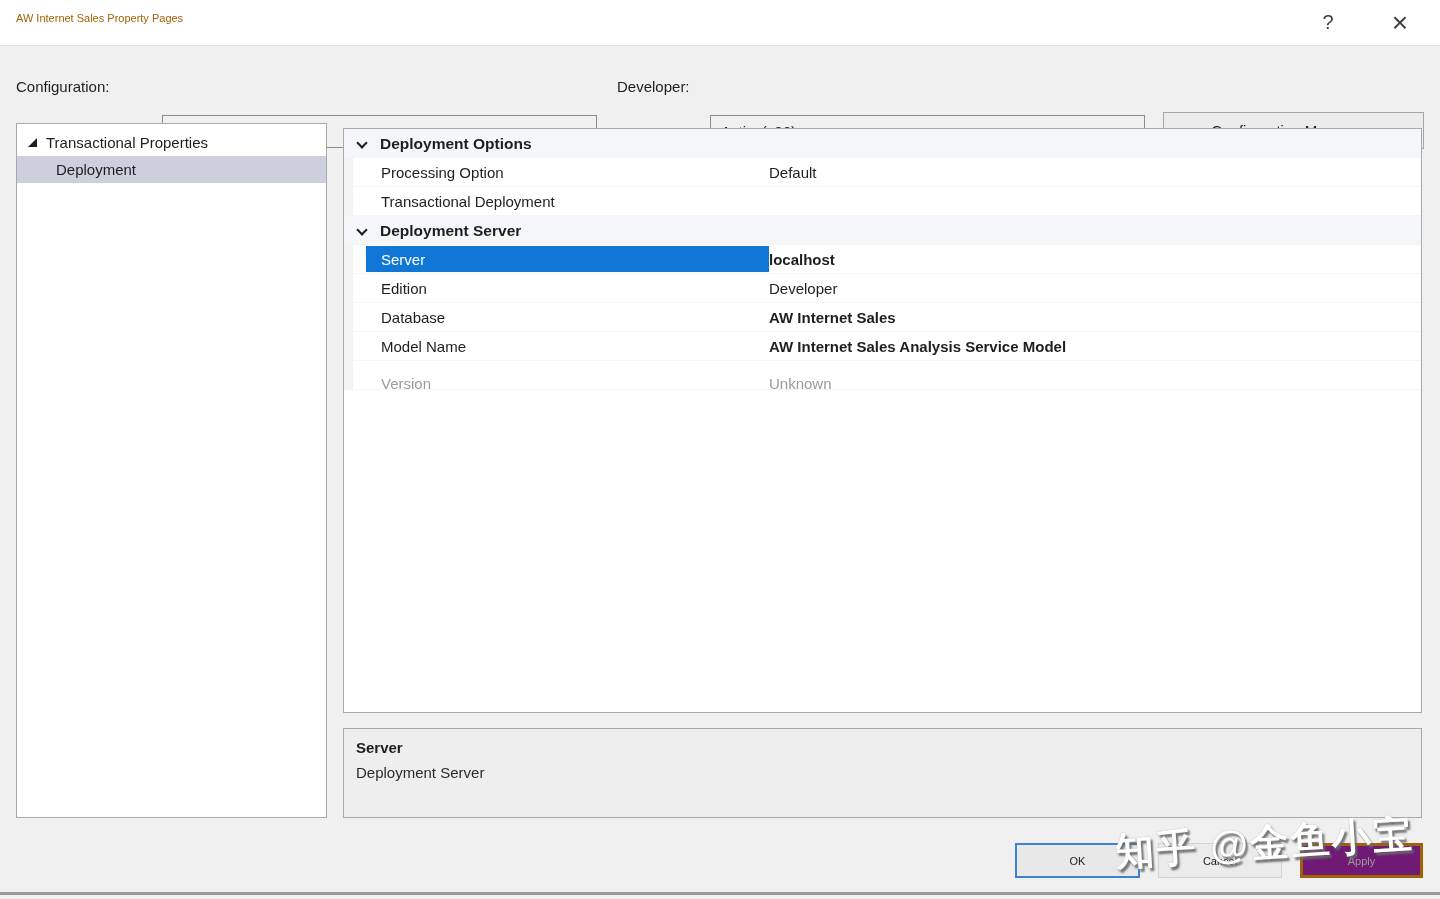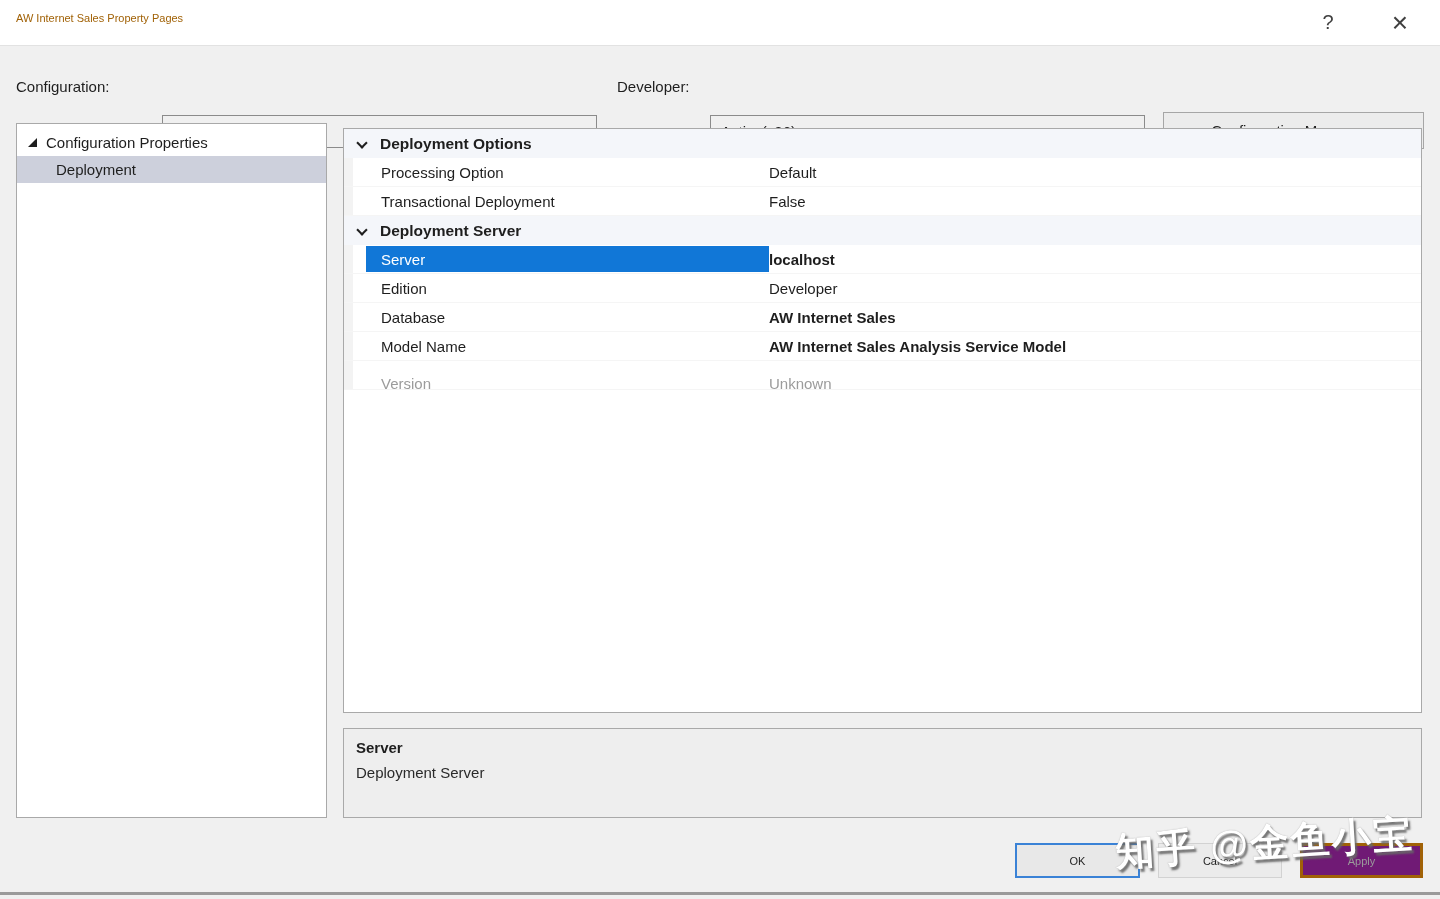--- a/index.html
+++ b/index.html
@@ -104,21 +104,21 @@
     <div class="combo combo-platform">
       <span>Active(x86)</span>
       <span class="chev"></span>
     </div>
     <button class="cfg-btn">Configuration Manager...</button>
   </div>
 
   <div class="tree-panel">
     <div class="tree-row tree-root">
       <span class="expander"></span>
-      <span>Configuration Properties</span>
+      <span>Transactional Properties</span>
     </div>
     <div class="tree-row tree-child selected">
       <span>Deployment</span>
     </div>
   </div>
 
   <div class="grid-panel">
     <div class="left-strip"></div>
     <div class="grid-rows">
 
@@ -133,23 +133,20 @@
           </div>
         <div class="cell-value">
             <span>Default</span>
           </div>
       </div>
 
       <div class="grow item">
         <div class="cell-name">
             <span>Transactional Deployment</span>
           </div>
-        <div class="cell-value">
-            <span>False</span>
-          </div>
       </div>
 
       <div class="grow cat">
         <span class="chev-cat"></span>
         <span class="cat-label">Deployment Server</span>
       </div>
 
       <div class="grow item selected">
         <div class="cell-name">
             <span>Server</span>

